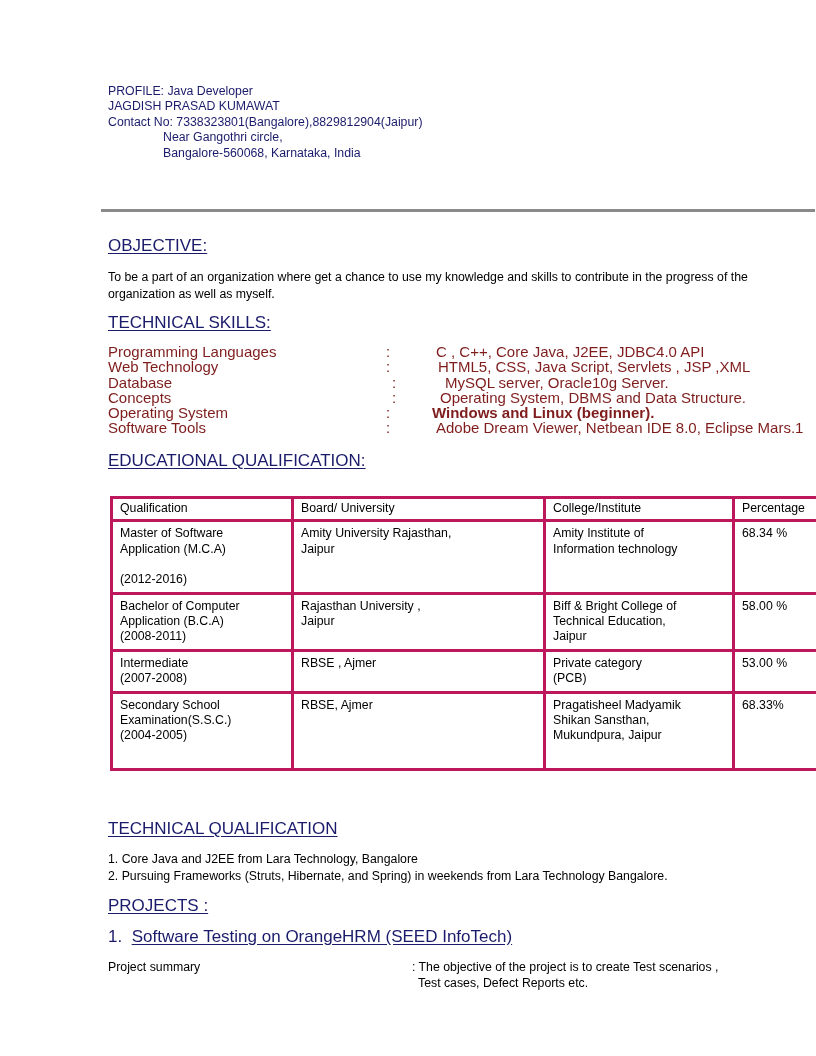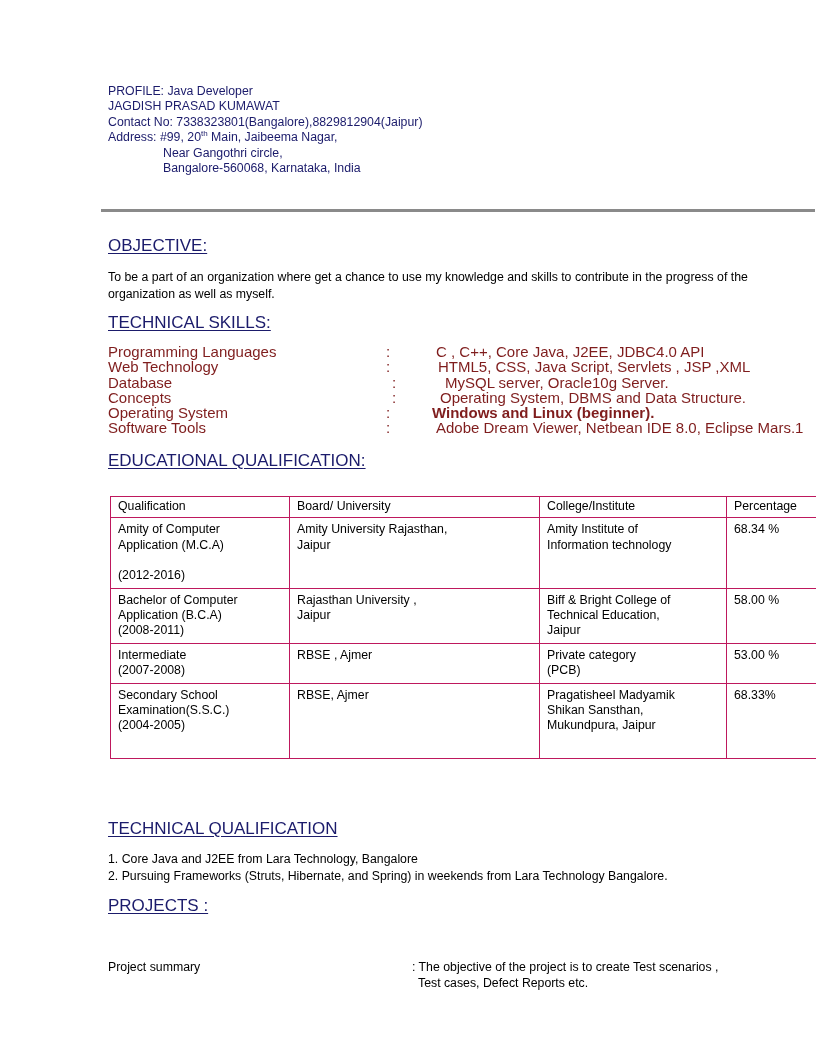--- a/index.html
+++ b/index.html
@@ -95,21 +95,21 @@
     position: absolute;
     left: 110px;
     top: 496px;
     width: 686px;
     border-collapse: collapse;
     table-layout: fixed;
     font-size: 12.3px;
     color: #000000;
   }
   .edu-table td, .edu-table th {
-    border: 1px solid #be185d;
+    border: 3px solid #be185d;
     padding: 4px 6px 4px 7px;
     vertical-align: top;
     font-weight: normal;
     text-align: left;
     line-height: 15.4px;
   }
   .edu-table thead th { height: 13px; padding-top: 2px; padding-bottom: 3px; }
   .edu-table .c1 { width: 165px; }
   .edu-table .c2 { width: 236px; }
   .edu-table .c3 { width: 173px; }
@@ -144,21 +144,20 @@
 </style>
 </head>
 <body>
 
 <div class="page">
 
   <div class="header">
     <span class="line">PROFILE: Java Developer</span>
     <span class="line">JAGDISH  PRASAD KUMAWAT</span>
     <span class="line">Contact No: 7338323801(Bangalore),8829812904(Jaipur)</span>
-    <span class="line"><span>Address: #99, 20</span><sup>th</sup><span> Main, Jaibeema Nagar,</span></span>
     <span class="line"><span class="addr-indent"></span><span>Near Gangothri circle,</span></span>
     <span class="line"><span class="addr-indent"></span><span>Bangalore-560068, Karnataka, India</span></span>
   </div>
 
   <div class="divider"></div>
 
   <div class="sec-head" style="left:108px; top:238px;">
     <span class="u">OBJECTIVE:</span>
   </div>
   <div class="body-text" style="left:108px; top:269px; width:686px;">To be a part of an organization where get a chance to use my knowledge and skills to contribute in the progress of the organization as well as myself.</div>
@@ -209,21 +208,21 @@
       <tr>
         <th class="c1">Qualification</th>
         <th class="c2">Board/ University</th>
         <th class="c3">College/Institute</th>
         <th class="c4">Percentage</th>
       </tr>
     </thead>
     <tbody>
       <tr>
         <td class="cell-lines cell-pad-top">
-          <span>Amity of  Computer</span>
+          <span>Master of  Software</span>
           <span>Application (M.C.A)</span>
           <span style="height:15px;">&nbsp;</span>
           <span>(2012-2016)</span>
         </td>
         <td class="cell-lines cell-pad-top">
           <span>Amity University Rajasthan,</span>
           <span>Jaipur</span>
         </td>
         <td class="cell-lines cell-pad-top">
           <span>Amity Institute of</span>
@@ -287,20 +286,24 @@
 
   <div class="num-list" style="left:108px; top:851px;">
     <div class="item">1. Core Java and J2EE from Lara Technology, Bangalore</div>
     <div class="item">2. Pursuing Frameworks (Struts, Hibernate, and Spring) in weekends from Lara Technology Bangalore.</div>
   </div>
 
   <div class="sec-head" style="left:108px; top:898px;">
     <span class="u">PROJECTS :</span>
   </div>
 
+  <div class="sec-head" style="left:108px; top:929px;">
+    <span>1.</span>
+    <span>&nbsp;</span><span class="u">Software Testing on OrangeHRM (SEED InfoTech)</span>
+  </div>
 
   <div class="proj-summary">
     <span class="ps-label">Project summary</span>
     <span class="ps-value">
       <span>: The objective of the project is to create Test scenarios ,</span>
       <span class="l2">Test cases, Defect Reports etc.</span>
     </span>
   </div>
 
 </div>

